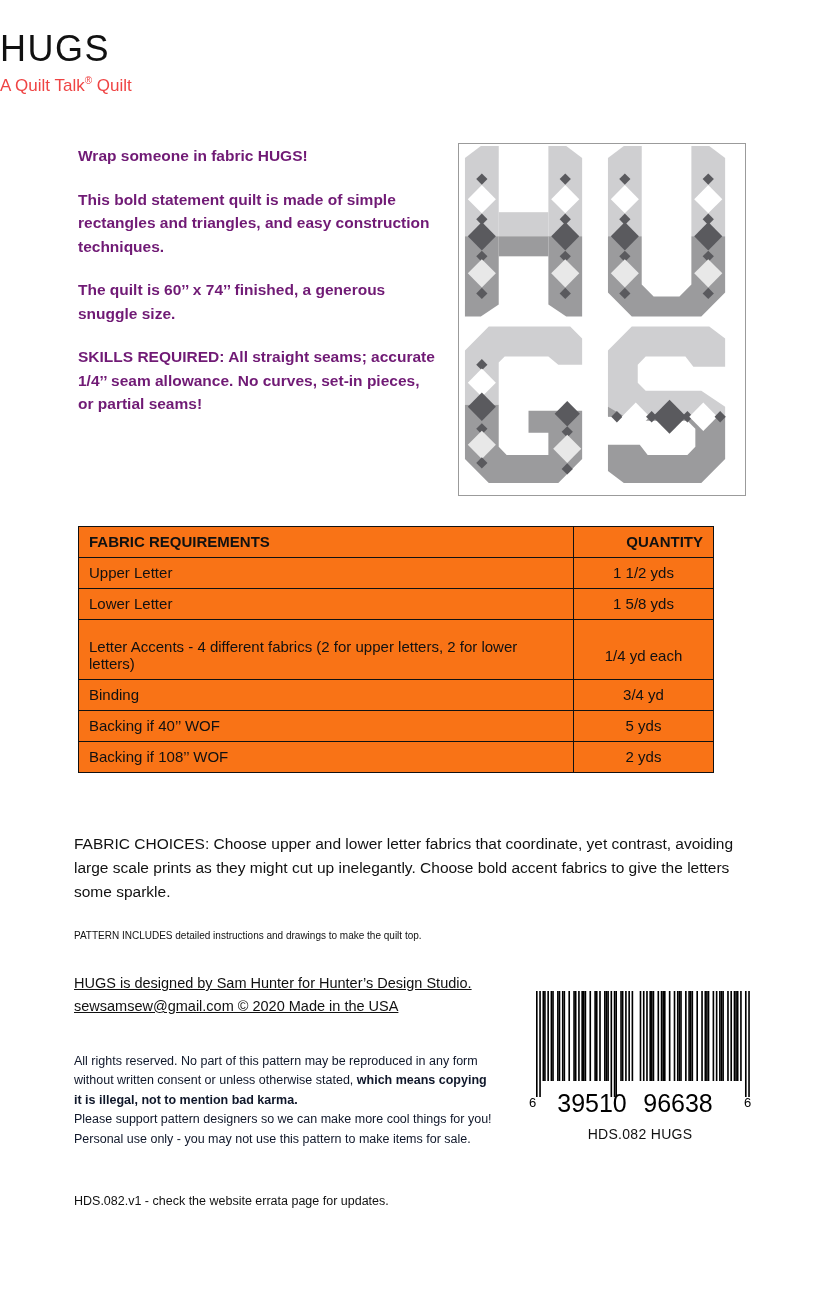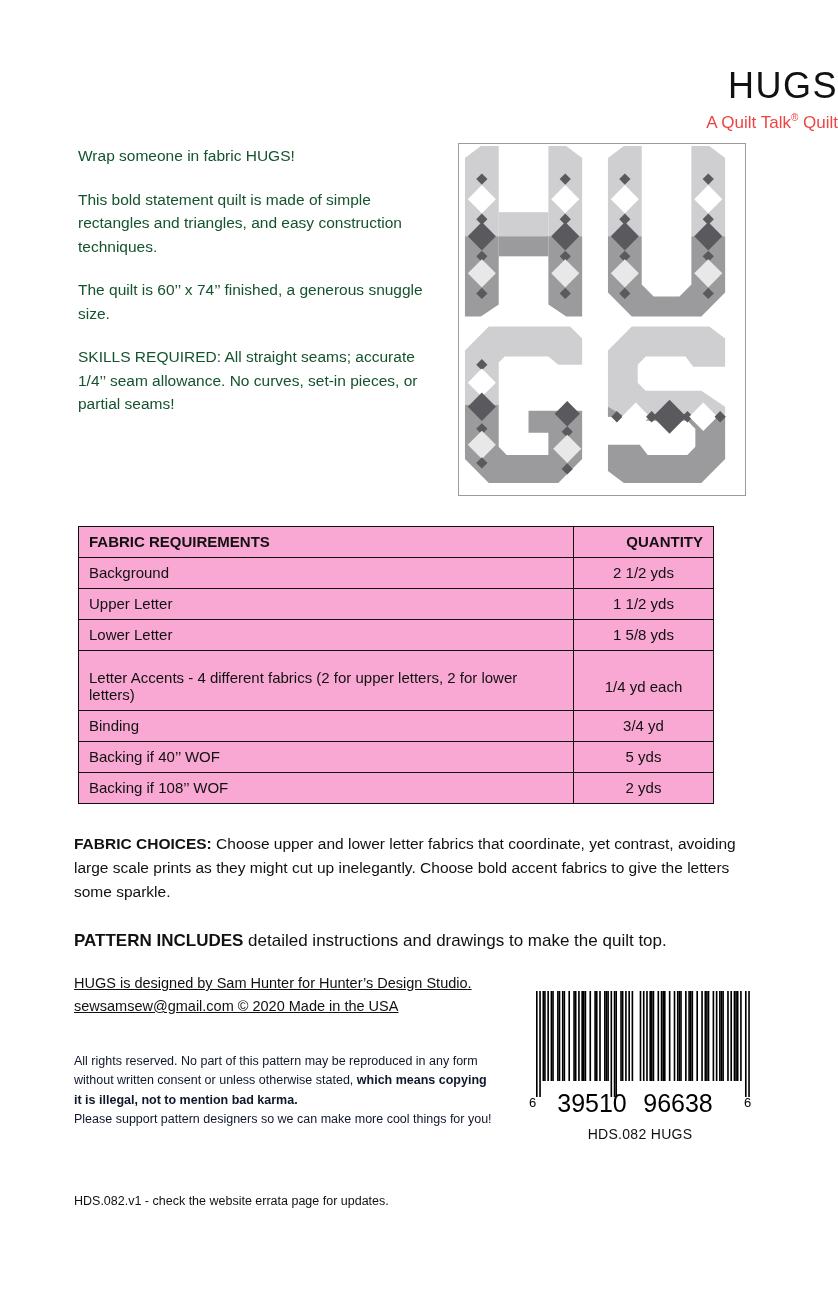--- a/index.html
+++ b/index.html
@@ -9,21 +9,21 @@
   }
   body {
     width: 838px; height: 1295px;
     font-family: "Liberation Sans", sans-serif;
     color: #1a1a1a;
     position: relative;
     overflow: hidden;
   }
 
   
-  .header { text-align: right; padding-top: 68px; }
+  .header { text-align: left; padding-top: 31px; }
   .title {
     font-size: 36px;
     font-weight: 400;
     letter-spacing: 1.5px;
     line-height: 1;
     color: #111;
   }
   .subtitle {
     font-size: 17px;
     font-weight: 400;
@@ -32,21 +32,22 @@
   }
   .subtitle sup { font-size: 10px; vertical-align: super; }
 
   
   .intro {
     position: absolute;
     left: 78px; top: 144px;
     width: 360px;
     font-size: 15.5px;
     line-height: 1.52;
-    color: #14532d;
+    color: #701a75;
+    font-weight: bold;
   }
   .intro p { margin: 0 0 20px 0; }
   .intro p:last-child { margin-bottom: 0; }
 
   
   .quilt-frame {
     position: absolute;
     left: 458px; top: 143px;
     width: 288px; height: 353px;
     border: 1.5px solid #9b9b9b;
@@ -55,21 +56,21 @@
   .quilt-frame svg { display: block; width: 100%; height: 100%; }
 
   
   .fabric-table {
     position: absolute;
     left: 78px; top: 526px;
     width: 636px;
     border-collapse: collapse;
     font-size: 15px;
     color: #111;
-    background: #f9a8d4;
+    background: #f97316;
   }
   .fabric-table td, .fabric-table th {
     border: 1.6px solid #111;
     padding: 6px 10px 7px 10px;
     text-align: left;
     font-weight: 400;
     vertical-align: middle;
   }
   .fabric-table th {
     font-weight: bold;
@@ -88,25 +89,25 @@
     left: 74px; top: 832px;
     width: 690px;
     font-size: 15.5px;
     line-height: 1.56;
     color: #111;
   }
   .note-includes {
     position: absolute;
     left: 74px; top: 928px;
     width: 690px;
-    font-size: 17px;
+    font-size: 10px;
     line-height: 1.56;
     color: #111;
   }
-  .note-choices b, .note-includes b { font-weight: bold; }
+  .note-choices b, .note-includes b { font-weight: normal; }
 
   
   .credits {
     position: absolute;
     left: 74px; top: 972px;
     width: 430px;
     font-size: 14.5px;
     line-height: 1.58;
     color: #111;
   }
@@ -288,24 +289,20 @@
 
 <table class="fabric-table">
   <thead>
     <tr>
       <th>FABRIC REQUIREMENTS</th>
       <th class="qty">QUANTITY</th>
     </tr>
   </thead>
   <tbody>
     <tr>
-      <td>Background</td>
-      <td class="qty">2 1/2 yds</td>
-    </tr>
-    <tr>
       <td>Upper Letter</td>
       <td class="qty">1 1/2 yds</td>
     </tr>
     <tr>
       <td>Lower Letter</td>
       <td class="qty">1 5/8 yds</td>
     </tr>
     <tr class="tall">
       <td>Letter Accents - 4 different fabrics (2 for upper letters, 2 for lower letters)</td>
       <td class="qty">1/4 yd each</td>
@@ -334,20 +331,21 @@
 </div>
 
 <div class="credits">
   <div>HUGS is designed by Sam Hunter for Hunter’s Design Studio.</div>
   <div>sewsamsew@gmail.com © 2020  Made in the USA</div>
 </div>
 
 <div class="legal">
   <p><span>All rights reserved. No part of this pattern may be reproduced in any form without written consent or unless otherwise stated, </span><b>which means copying it is illegal, not to mention bad karma.</b></p>
   <p>Please support pattern designers so we can make more cool things for you!</p>
+  <p>Personal use only - you may not use this pattern to make items for sale.</p>
 </div>
 
 <div class="errata">HDS.082.v1 - check the website errata page for updates.</div>
 
 <div class="barcode-wrap">
   <svg class="barcode-svg" width="240" height="132" viewBox="0 0 240 132">
     <rect x="0" y="0" width="240" height="132" fill="#ffffff"></rect>
     <g id="bars" fill="#000000">
         <rect x="16.00" y="6" width="1.62" height="106"></rect>
         <rect x="19.24" y="6" width="1.62" height="106"></rect>

